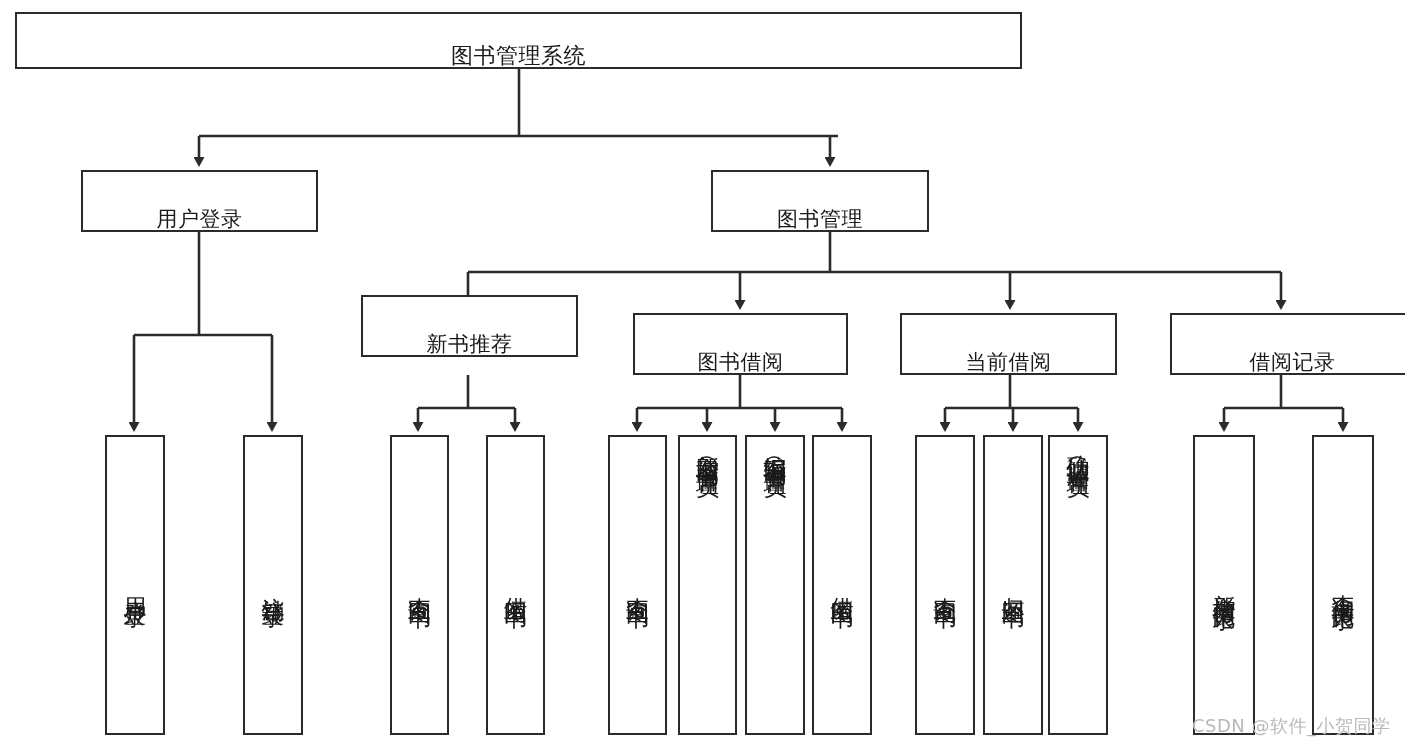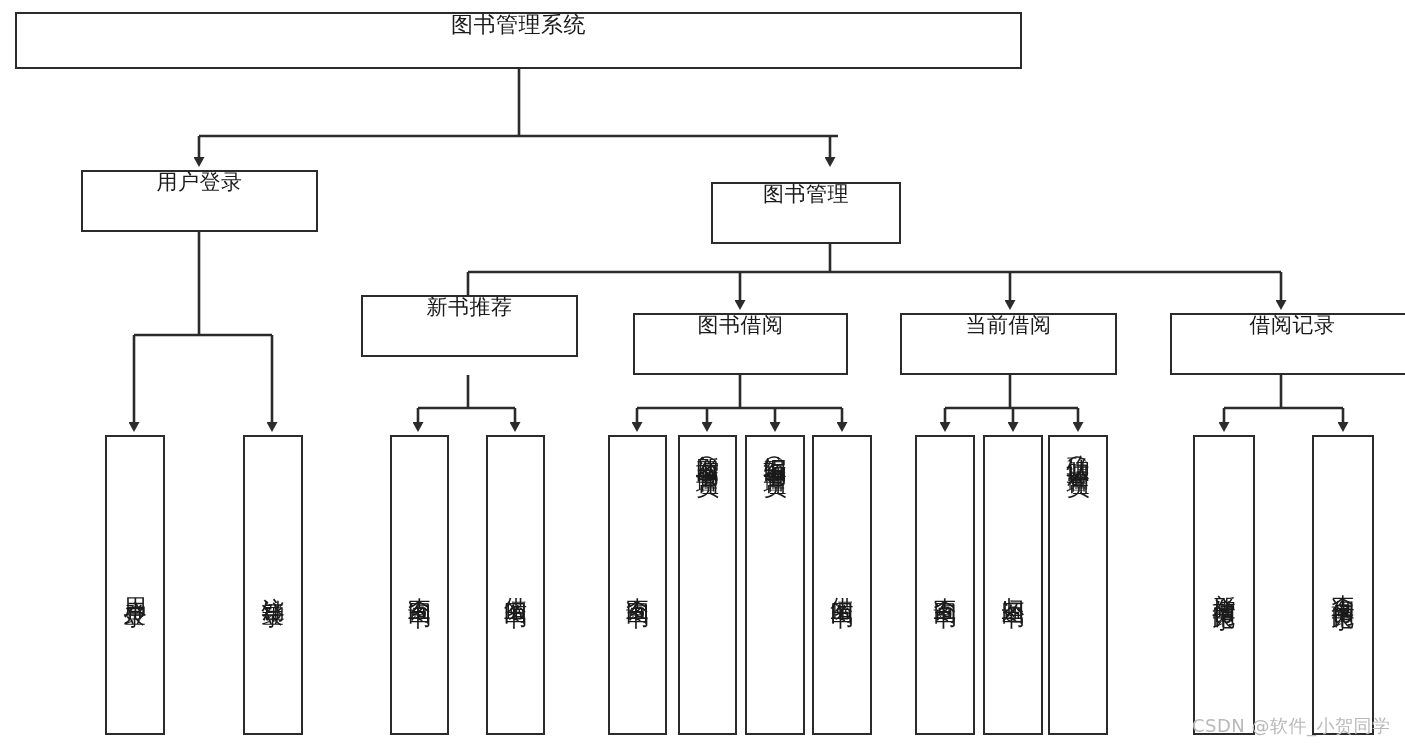--- a/index.html
+++ b/index.html
@@ -24,21 +24,21 @@
     width: 1405px;
     height: 747px;
     pointer-events: none;
   }
   .node {
     position: absolute;
     box-sizing: border-box;
     border: 2.4px solid #2b2b2b;
     background: #ffffff;
     display: flex;
-    align-items: flex-start;
+    align-items: flex-end;
     justify-content: center;
     color: #1a1a1a;
   }
   .node .lbl {
     display: block;
     text-align: center;
     line-height: 1.02;
     letter-spacing: 0.5px;
   }
   
@@ -132,21 +132,21 @@
     </g>
   </svg>
 
   <div class="node horiz root" style="left:15px; top:12px; width:1007px; height:57px;">
     <span class="lbl">图书管理系统</span>
   </div>
 
   <div class="node horiz" style="left:81px; top:170px; width:237px; height:62px;">
     <span class="lbl">用户登录</span>
   </div>
-  <div class="node horiz" style="left:711px; top:182px; width:190px; height:62px;">
+  <div class="node horiz" style="left:711px; top:170px; width:218px; height:62px;">
     <span class="lbl">图书管理</span>
   </div>
 
   <div class="node horiz" style="left:361px; top:295px; width:217px; height:62px;">
     <span class="lbl">新书推荐</span>
   </div>
   <div class="node horiz" style="left:633px; top:313px; width:215px; height:62px;">
     <span class="lbl">图书借阅</span>
   </div>
   <div class="node horiz" style="left:900px; top:313px; width:217px; height:62px;">

